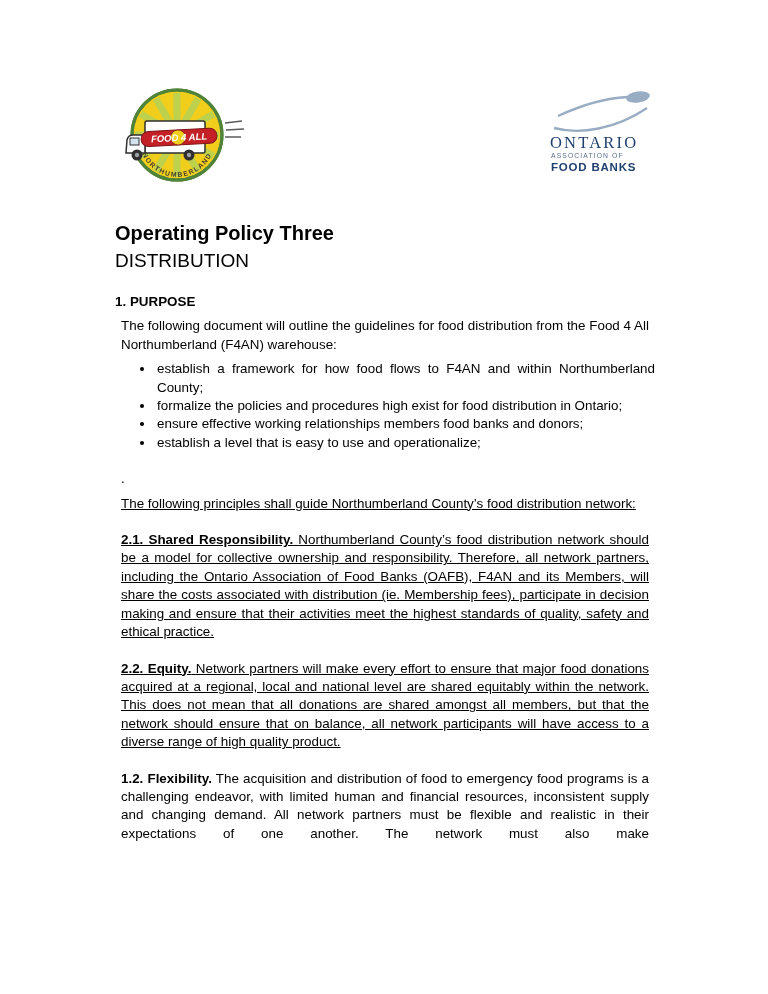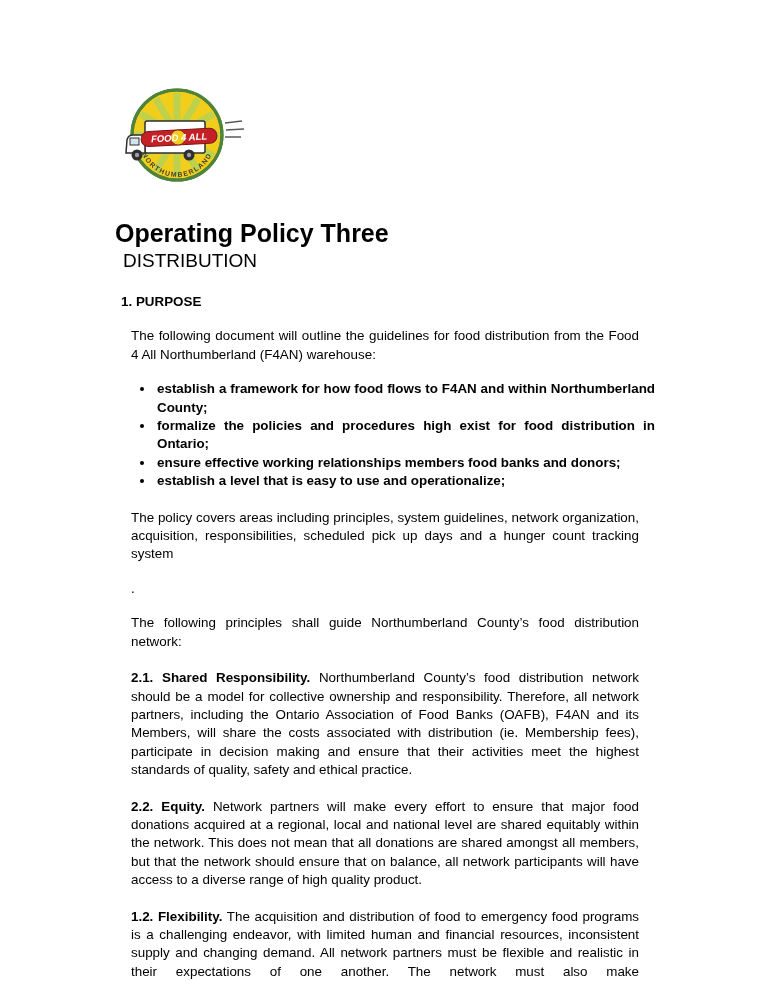--- a/index.html
+++ b/index.html
@@ -21,45 +21,44 @@
   }
   .logo-row {
     display: flex;
     justify-content: space-between;
     align-items: flex-start;
     height: 112px;
   }
   .logo-right-box { margin-top: 3px; }
   h1.doc-title {
     margin: 22px 0 0 0;
-    font-size: 25px;
+    font-size: 20px;
     line-height: 28px;
     font-weight: bold;
   }
   .doc-subtitle {
     font-size: 19px;
     line-height: 24px;
-    margin: 2px 0 20px 8px;
+    margin: 2px 0 20px 0;
   }
   .body-text {
     font-size: 13.4px;
     line-height: 18.4px;
     text-align: justify;
   }
   .heading {
     font-weight: bold;
-    margin: 6px;
+    margin: 0;
   }
-  p { margin: 16px; }
-  .mb { margin-bottom: 18px; }
+  p { margin: 6px; }
+  .mb { margin-bottom: 18px; text-decoration: underline; }
   ul.bullets {
     margin: 0 0 18px 0;
     padding-left: 40px;
     list-style: disc;
-    font-weight: bold;
   }
   ul.bullets li { text-align: justify; padding-left: 2px; }
   .continued { text-align-last: justify; }
   .stray { line-height: 18.4px; }
 </style>
 </head>
 <body>
 
 <div class="page">
   <div class="content">
@@ -107,38 +106,49 @@
         </g>
 
         <defs>
           <path id="arcPath" d="M26,66 A38,38 0 0 0 98,66"></path>
         </defs>
         <text font-size="6.8" font-weight="bold" fill="#45402e" letter-spacing="1.4" font-family="Liberation Sans, sans-serif">
           <textPath href="#arcPath" startOffset="50%" text-anchor="middle">NORTHUMBERLAND</textPath>
         </text>
       </svg>
 
+      <div class="logo-right-box">
+        <svg viewBox="0 0 105 92" width="105" height="92" aria-hidden="true">
+          <g fill="none" stroke="#98adc3" stroke-width="2.4">
+            <path d="M4,40 C30,47 66,41 97,20"></path>
+            <path d="M8,28 C34,16 58,10 77,9"></path>
+          </g>
+          <ellipse cx="88" cy="9" rx="12" ry="5.5" transform="rotate(-8 88 9)" fill="#98adc3"></ellipse>
+          <text x="0" y="60" font-size="16.5" letter-spacing="2.2" fill="#20406e" font-family="Liberation Serif, serif">ONTARIO</text>
+          <text x="1" y="70" font-size="6.8" letter-spacing="1.1" fill="#5a6e8c" font-family="Liberation Sans, sans-serif">ASSOCIATION OF</text>
+          <text x="1" y="83" font-size="11.5" font-weight="bold" letter-spacing="0.8" fill="#20406e" font-family="Liberation Sans, sans-serif">FOOD BANKS</text>
+        </svg>
+      </div>
     </div>
 
     <h1 class="doc-title">Operating Policy Three</h1>
     <div class="doc-subtitle">DISTRIBUTION</div>
 
     <div class="body-text">
 
       <p class="heading">1. PURPOSE</p>
       <p>The following document will outline the guidelines for food distribution from the Food 4 All Northumberland (F4AN) warehouse:</p>
 
       <ul class="bullets">
         <li>establish a framework for how food flows to F4AN and within Northumberland County;</li>
         <li>formalize the policies and procedures high exist for food distribution in Ontario;</li>
         <li>ensure effective working relationships members food banks and donors;</li>
         <li>establish a level that is easy to use and operationalize;</li>
       </ul>
 
-      <p>The policy covers areas including principles, system guidelines, network organization, acquisition, responsibilities, scheduled pick up days and a hunger count tracking system</p>
       <p class="stray">.</p>
 
       <p class="mb">The following principles shall guide Northumberland County’s food distribution network:</p>
 
       <p class="mb"><strong>2.1. Shared Responsibility.</strong> <span>Northumberland County’s food distribution network should be a model for collective ownership and responsibility.  Therefore, all network partners, including the Ontario Association of Food Banks (OAFB), F4AN and its Members, will share the costs associated with distribution (ie. Membership fees), participate in decision making and ensure that their activities meet the highest standards of quality, safety and ethical practice.</span></p>
 
       <p class="mb"><strong>2.2. Equity.</strong> <span>Network partners will make every effort to ensure that major food donations acquired at a regional, local and national level are shared equitably within the network.  This does not mean that all donations are shared amongst all members, but that the network should ensure that on balance, all network participants will have access to a diverse range of high quality product.</span></p>
 
       <p class="continued"><strong>1.2. Flexibility.</strong> <span>The acquisition and distribution of food to emergency food programs is a challenging endeavor, with limited human and financial resources, inconsistent supply and changing demand.  All network partners must be flexible and realistic in their expectations of one another.  The network must also make</span></p>
 

